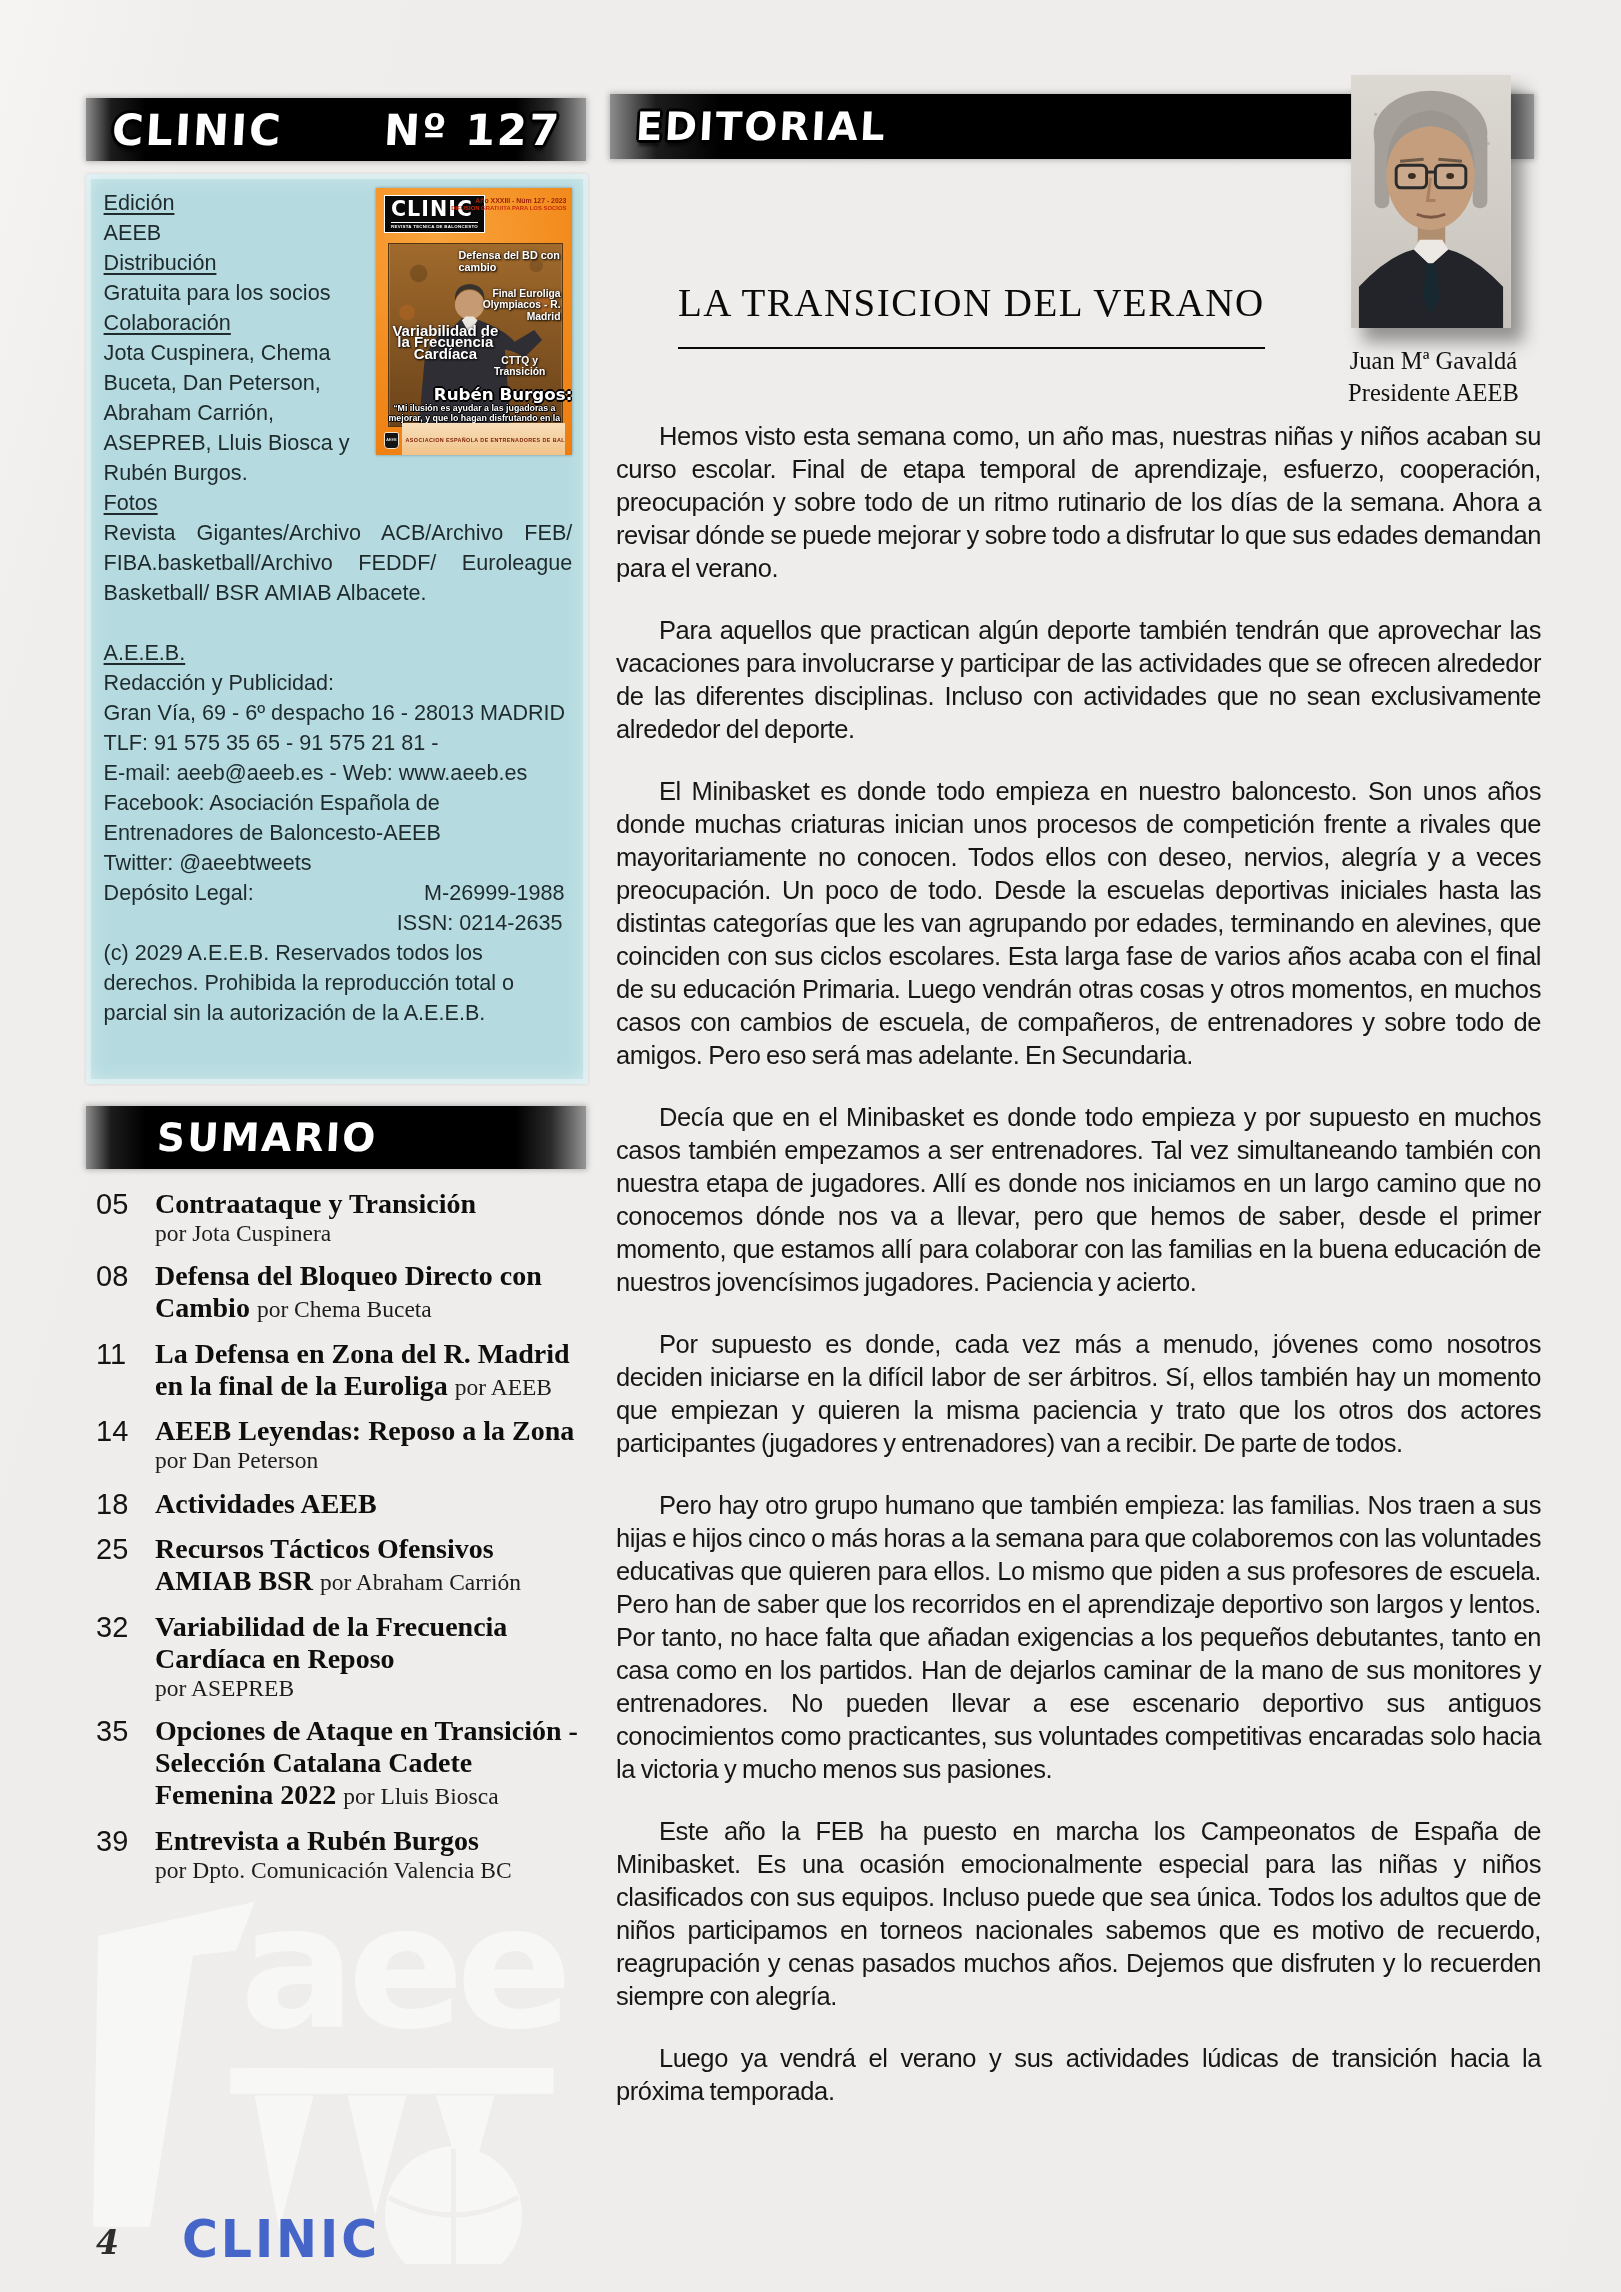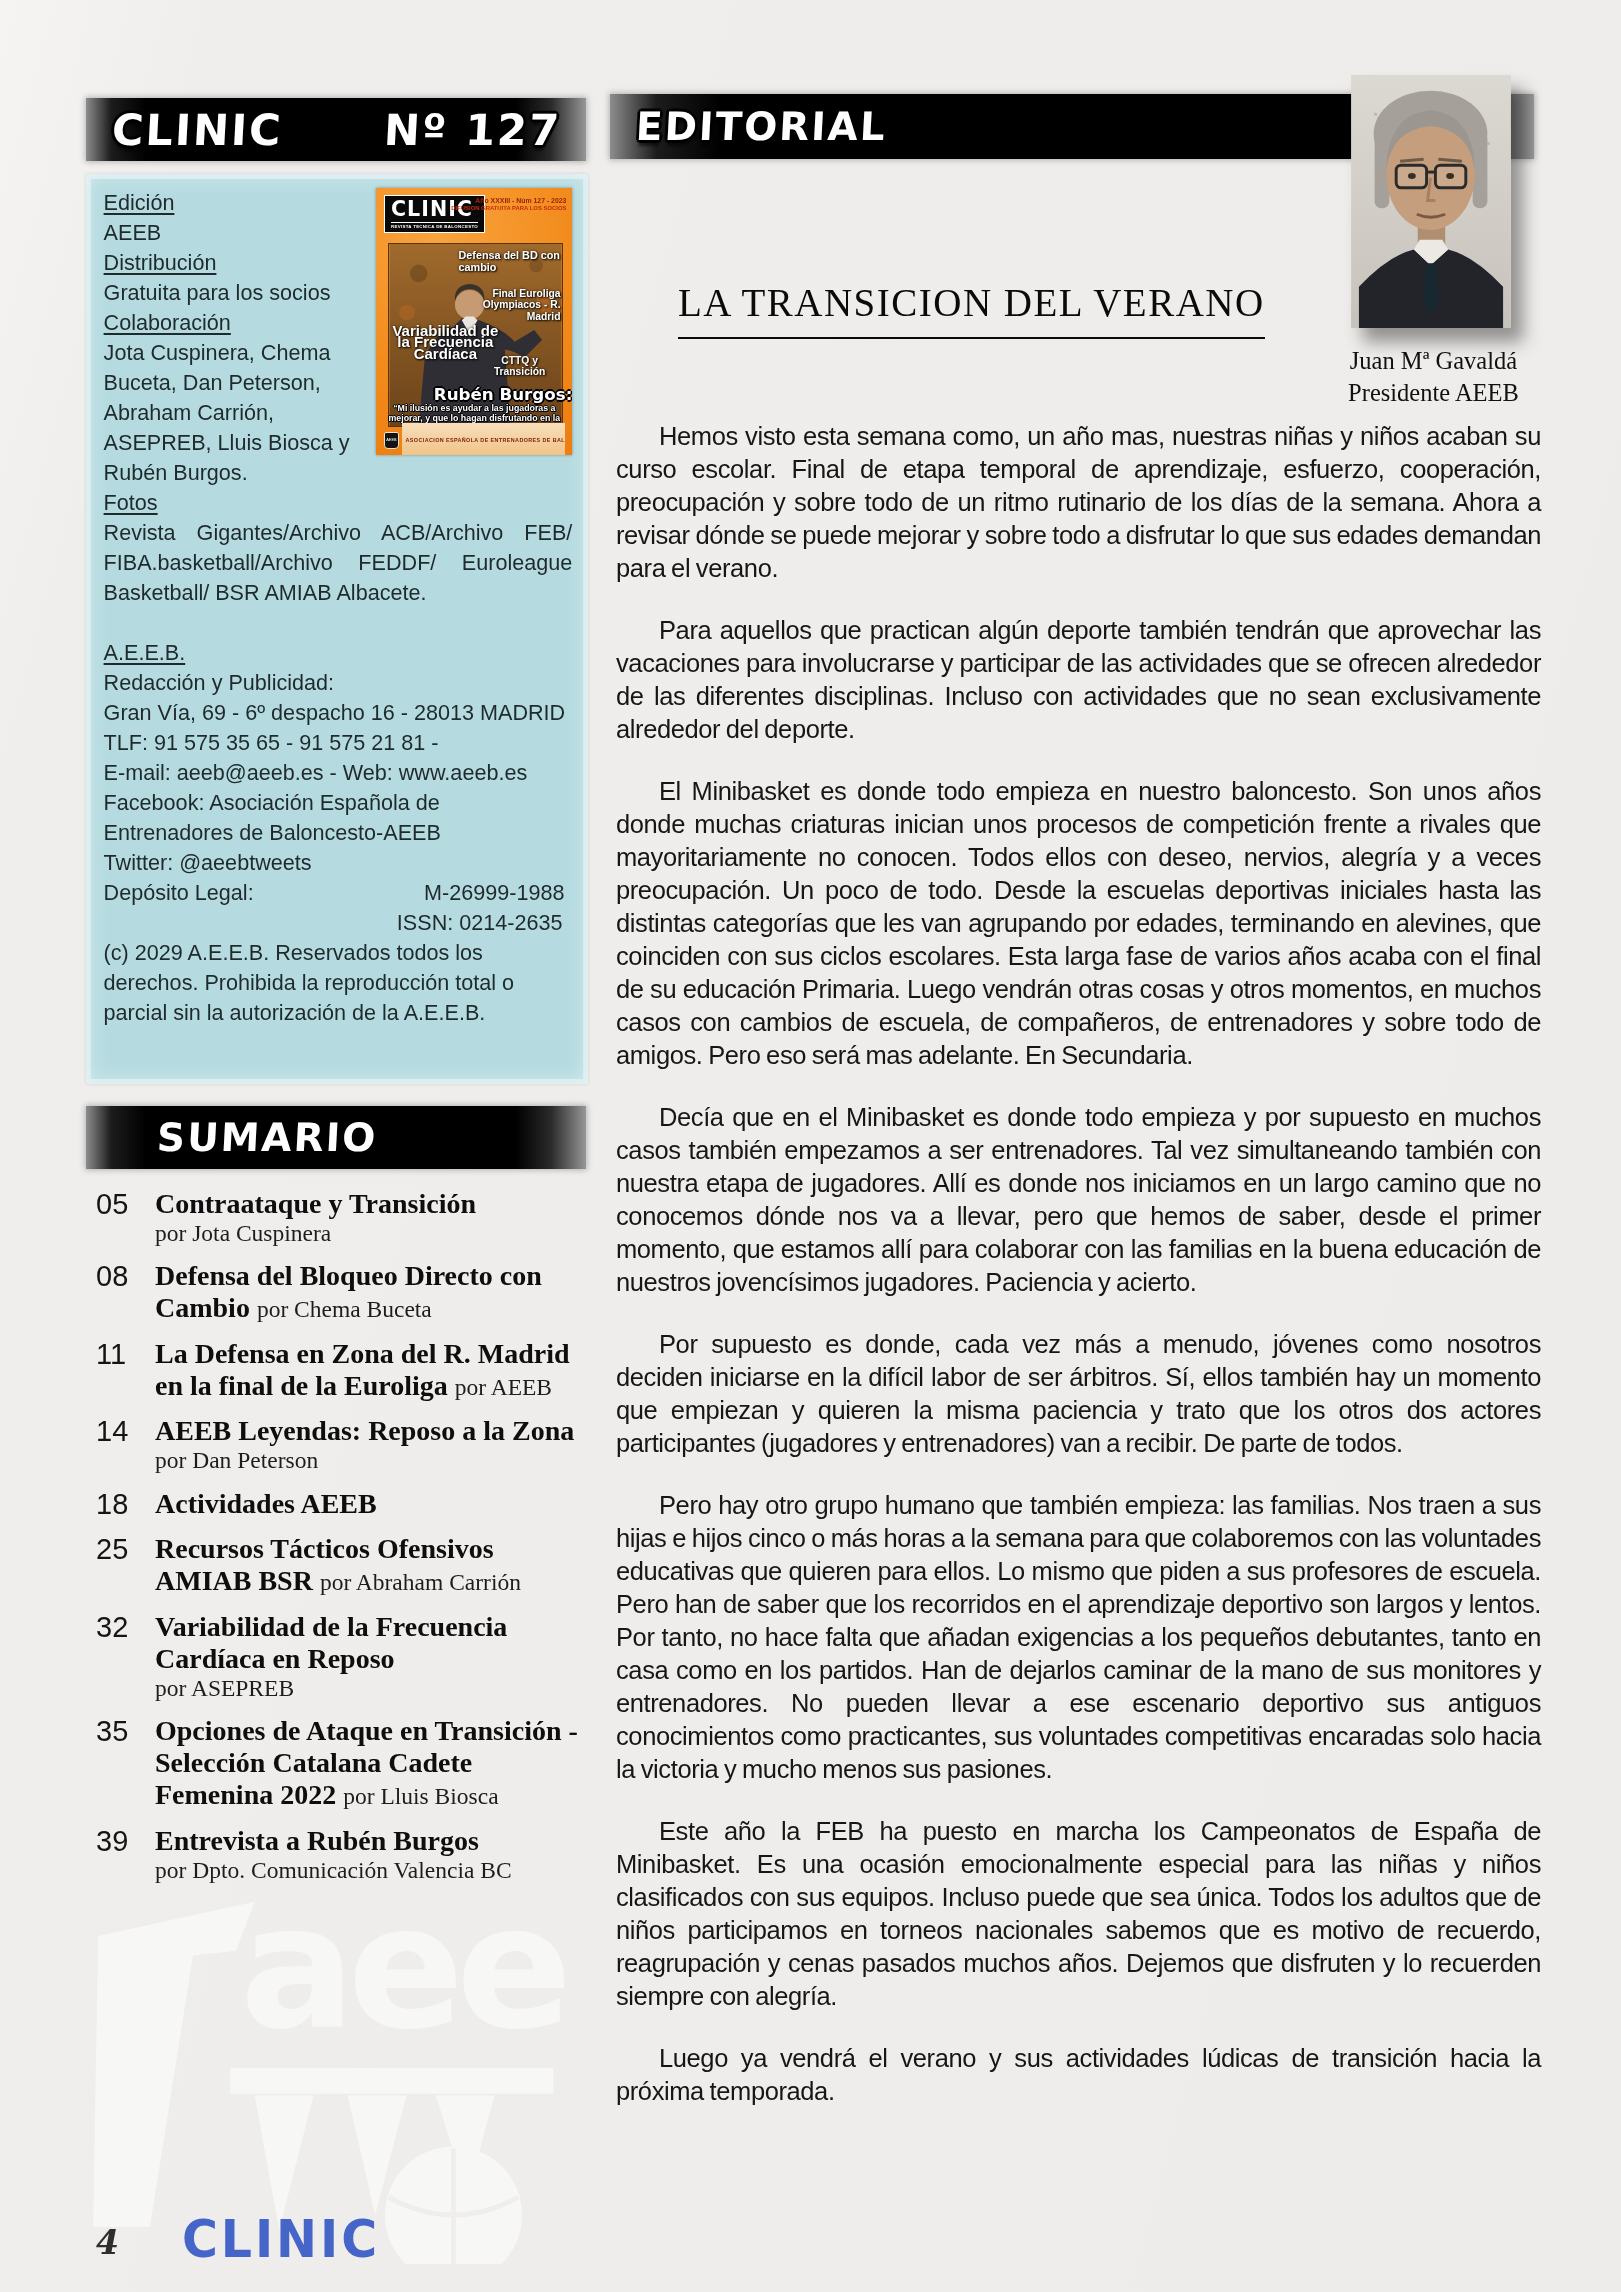--- a/index.html
+++ b/index.html
@@ -69,21 +69,21 @@
   .toc-author{font-weight:normal;font-size:23.5px;color:#1d1d1d;}
   div.toc-author{line-height:27.4px;}
 
   
   .pres-photo{position:absolute;left:1351px;top:75px;width:160px;height:253px;z-index:3;
               box-shadow:11.8px 13.7px 15.7px rgba(35,35,35,.45);}
   .pres-caption{position:absolute;left:1328px;top:345px;width:211px;text-align:center;z-index:3;
                 font-family:"Liberation Serif",serif;font-size:24.5px;line-height:32px;color:#111;}
   .ed-title{position:absolute;left:678px;top:280px;display:inline-block;
             font-family:"Liberation Serif",serif;font-size:39px;letter-spacing:1.5px;color:#0a0a0a;
-            border-bottom:2.9px solid #0a0a0a;padding-bottom:12px;white-space:nowrap;}
+            border-bottom:2.9px solid #0a0a0a;padding-bottom:22px;white-space:nowrap;}
   .ed-body{position:absolute;left:616px;top:420px;width:925px;}
   .epara{margin:0 0 29px 0;font-size:25.5px;line-height:33px;letter-spacing:-0.4px;word-spacing:-1px;
          text-align:justify;text-indent:43px;color:#161616;}
 
   
   .page-num{position:absolute;left:96px;top:2223px;font-family:"DejaVu Serif",serif;font-style:italic;
             font-weight:bold;font-size:33px;color:#2e2e2e;}
   .footer-logo{position:absolute;left:182px;top:2211px;font-family:"DejaVu Sans",sans-serif;font-weight:900;
                font-size:49px;letter-spacing:2.9px;color:#4565c9;transform:scaleY(1.05);}
 

